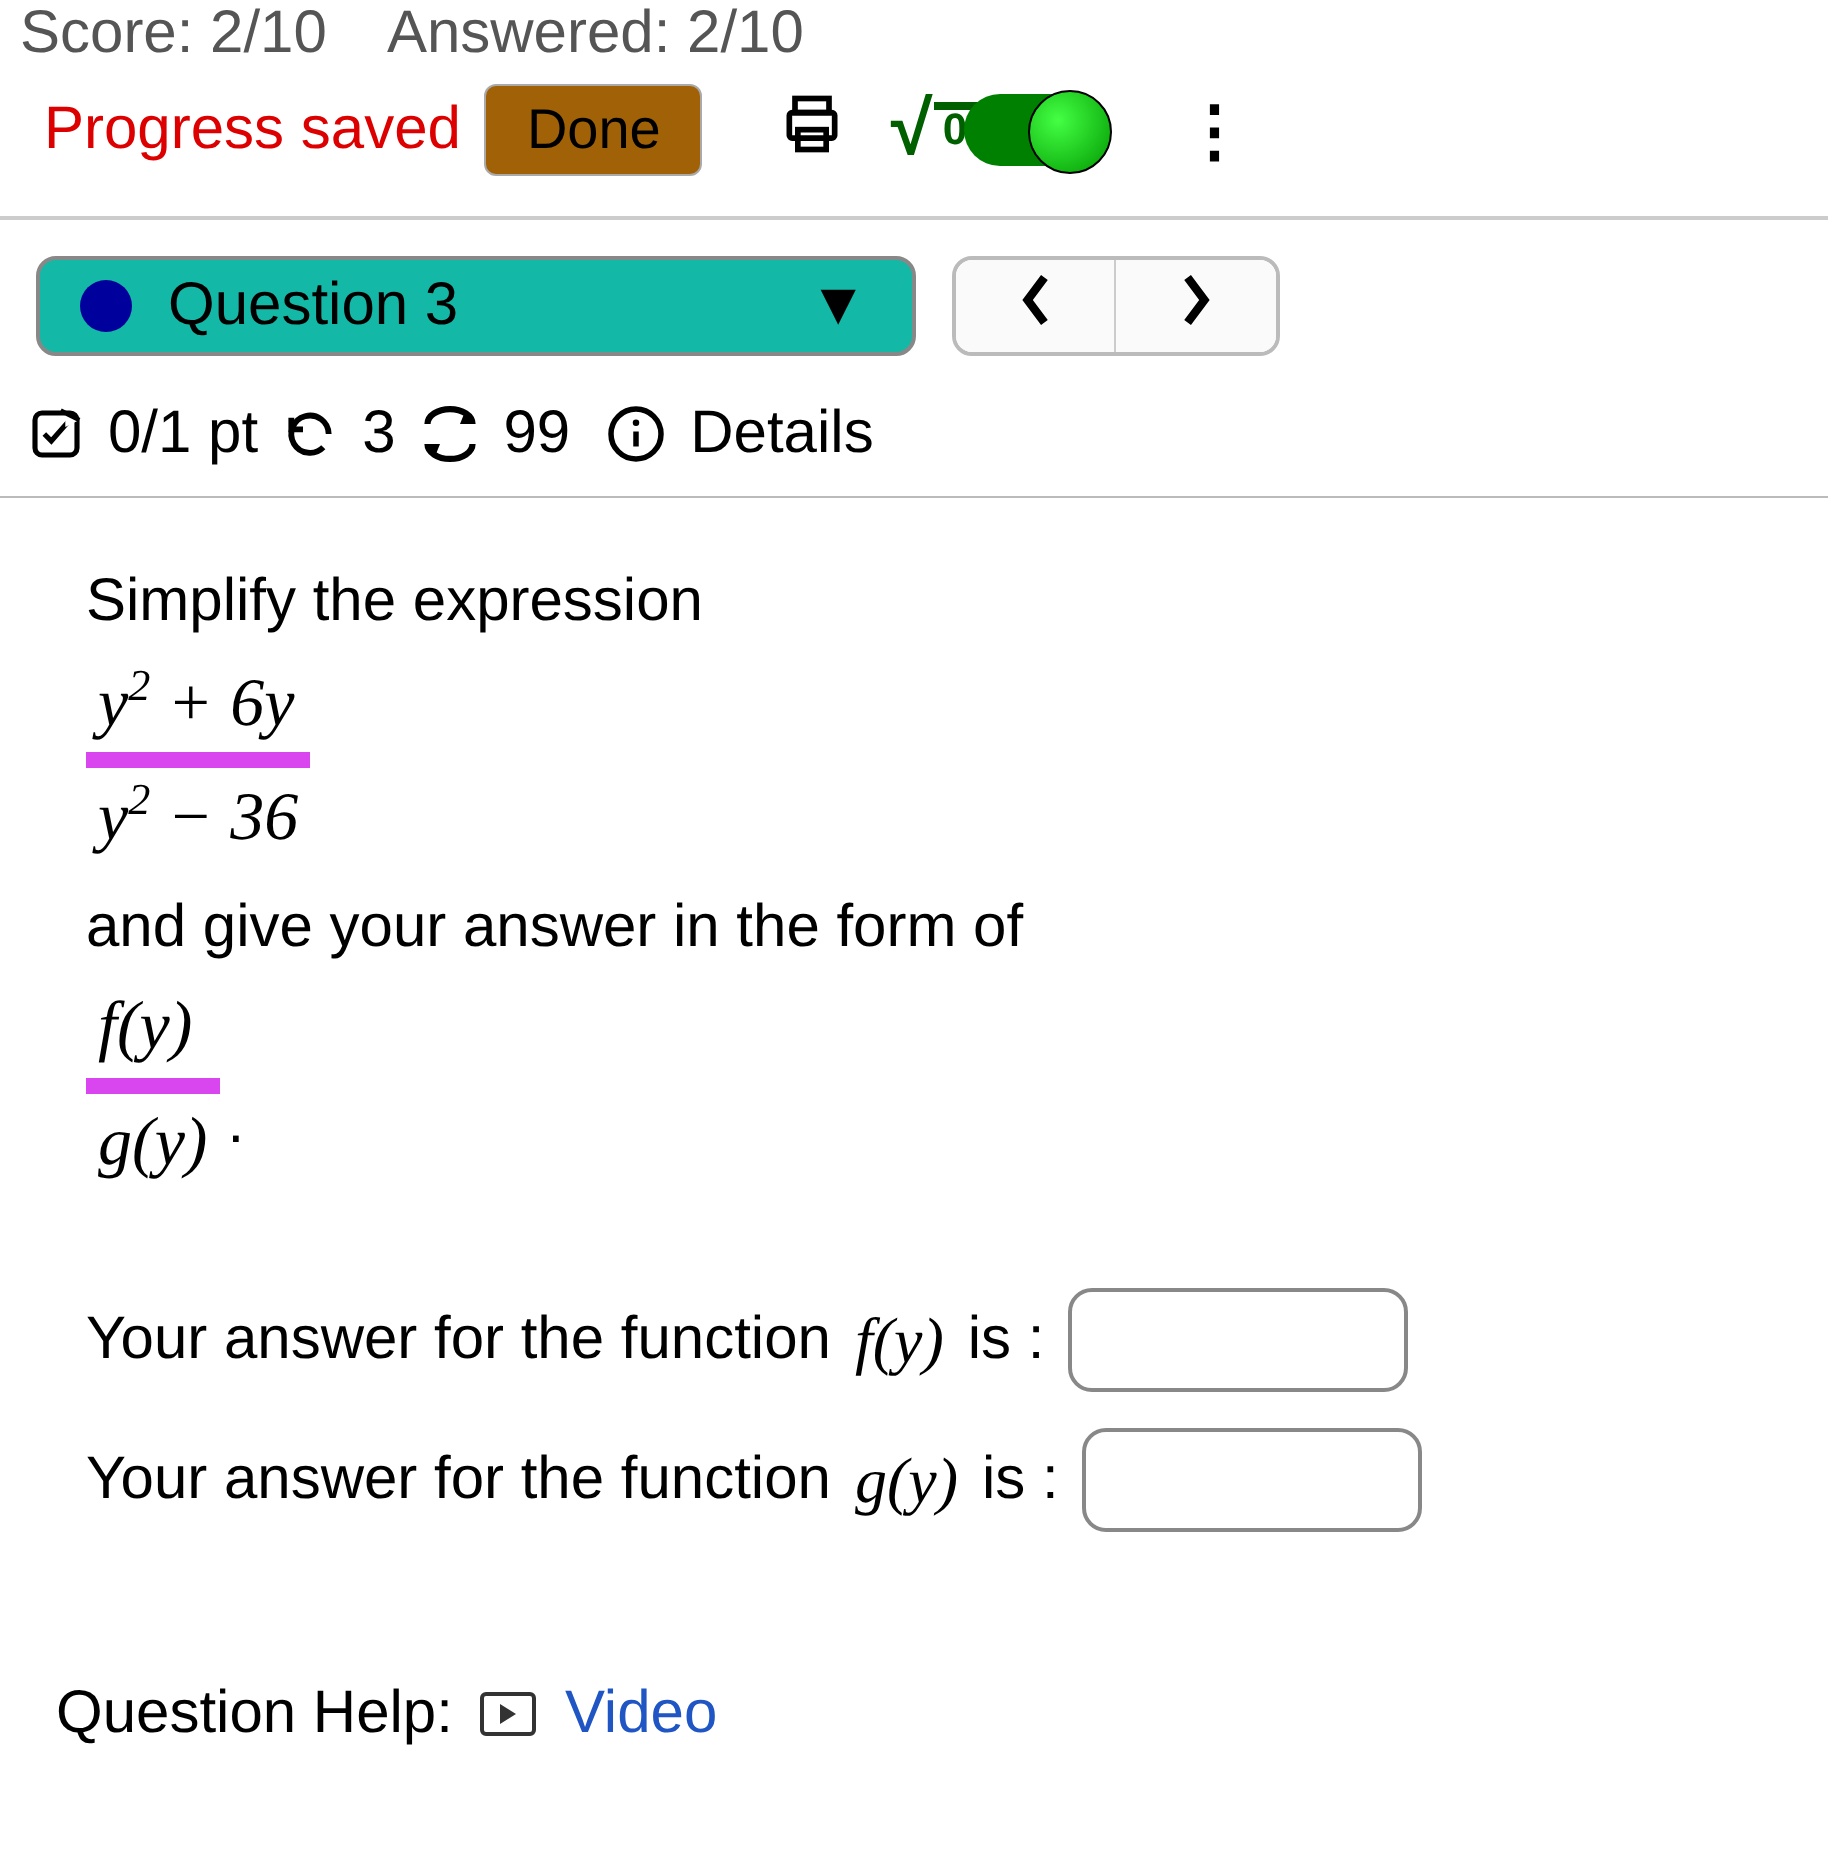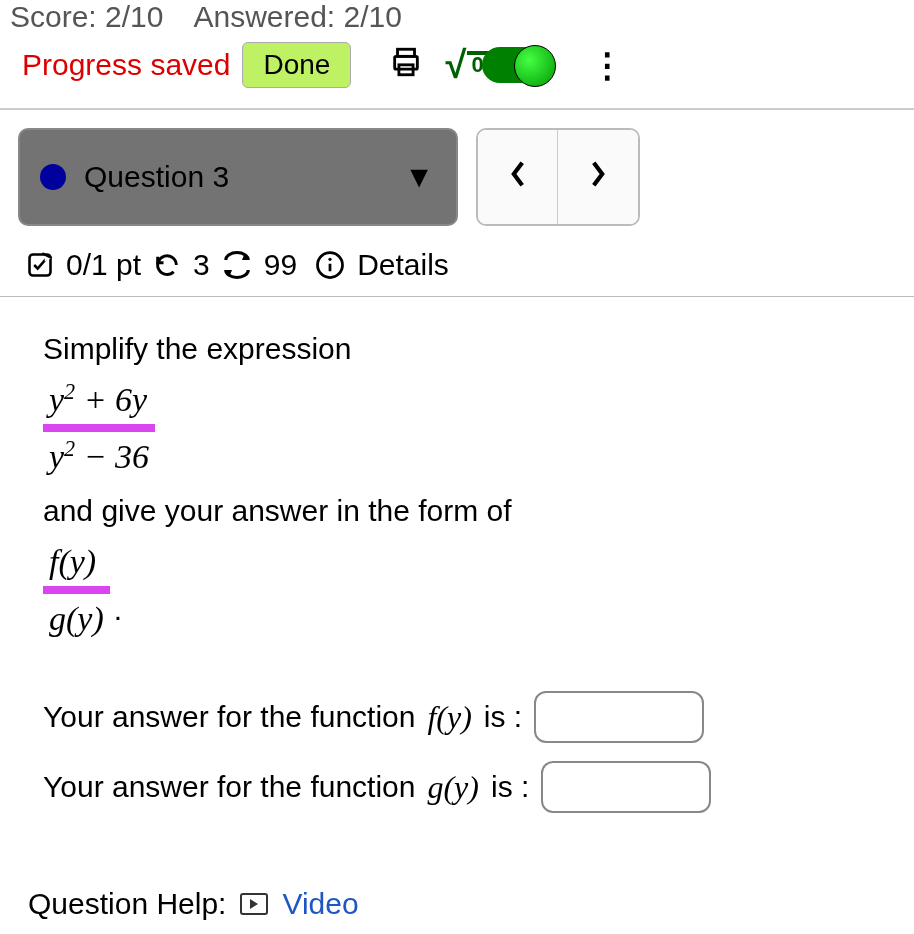--- a/index.html
+++ b/index.html
@@ -21,21 +21,21 @@
   }
   .top-status .score-label { color: #555; }
   .progress-row {
     display: flex;
     align-items: center;
     gap: 12px;
     padding: 8px 22px 20px;
   }
   .progress-saved { color: #d00; font-size: 30px; }
   .done-btn {
-    background: #bef264;
+    background: #a16207;
     border: 1px solid #aaa;
     border-radius: 6px;
     padding: 6px 20px;
     font-size: 28px;
     cursor: pointer;
   }
   .toolbar-icons {
     display: flex;
     align-items: center;
     gap: 22px;
@@ -69,24 +69,24 @@
   .qrow {
     display: flex;
     gap: 18px;
     padding: 18px 18px;
     align-items: stretch;
   }
   .qselect {
     flex: 0 0 440px;
     border: 2px solid #888;
     border-radius: 10px;
-    background: #737373;
-    display: flex;
-    align-items: center;
-    padding: 30px 20px;
+    background: #14b8a6;
+    display: flex;
+    align-items: center;
+    padding: 6px 20px;
     font-size: 30px;
     cursor: pointer;
     position: relative;
   }
   .qselect .dot {
     width: 26px; height: 26px;
     background: #00009c;
     border-radius: 50%;
     margin-right: 18px;
   }
@@ -106,21 +106,21 @@
     width: 80px;
     border: none;
     background: #fafafa;
     font-size: 32px;
     cursor: pointer;
   }
   .navbtns button:first-child { border-right: 1px solid #ccc; }
   .meta-row {
     display: flex;
     gap: 12px;
-    padding: 4px 26px 14px;
+    padding: 4px 14px 14px;
     font-size: 30px;
   }
   .meta-row .icon-wrap { display: inline-flex; align-items: center; }
   .details-link { color: #000; }
   hr.thin { border:none; border-top:1px solid #bbb; margin:0; }
   .question-body {
     padding: 30px 43px;
     font-size: 30px;
     line-height: 1.45;
   }

